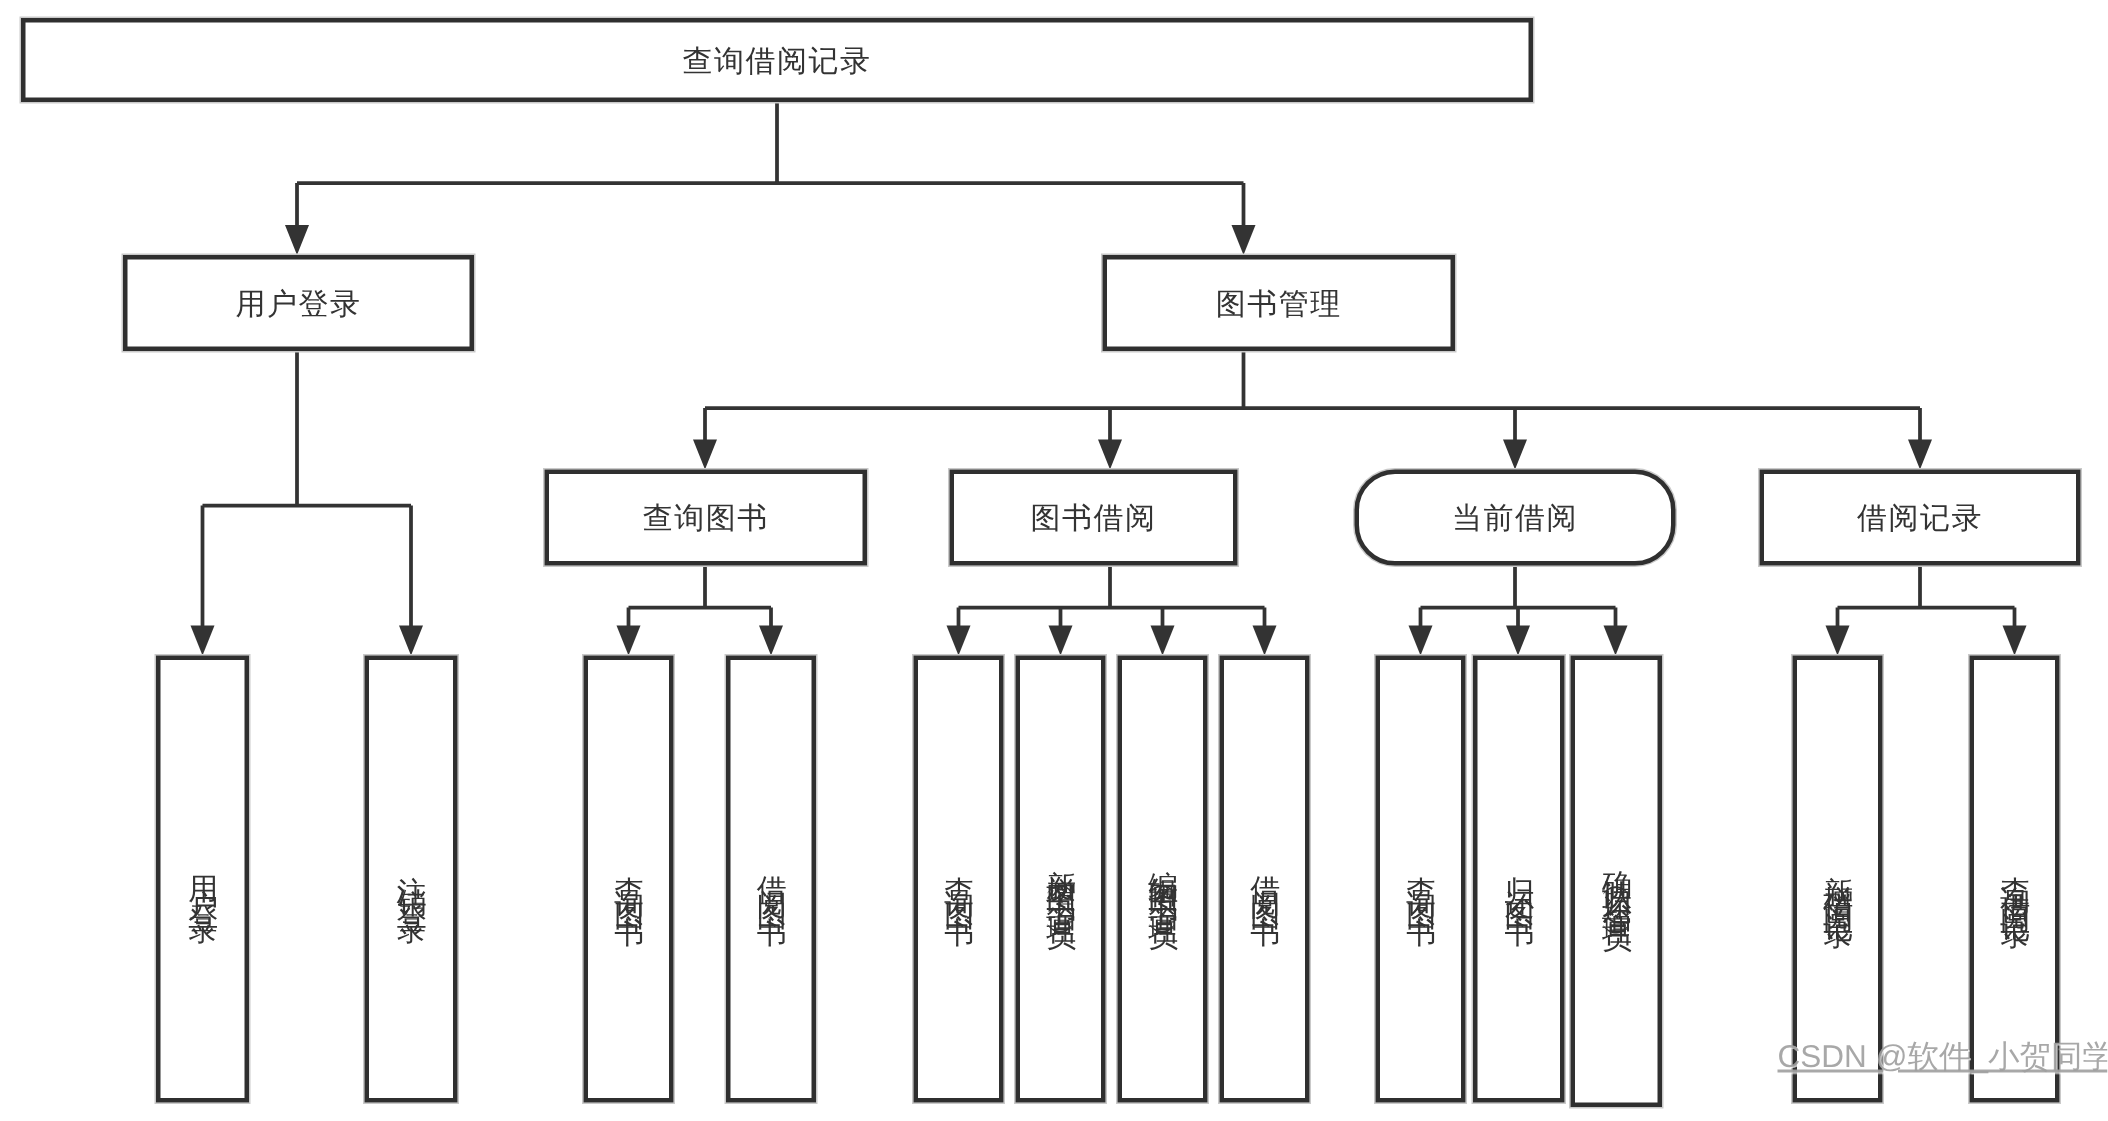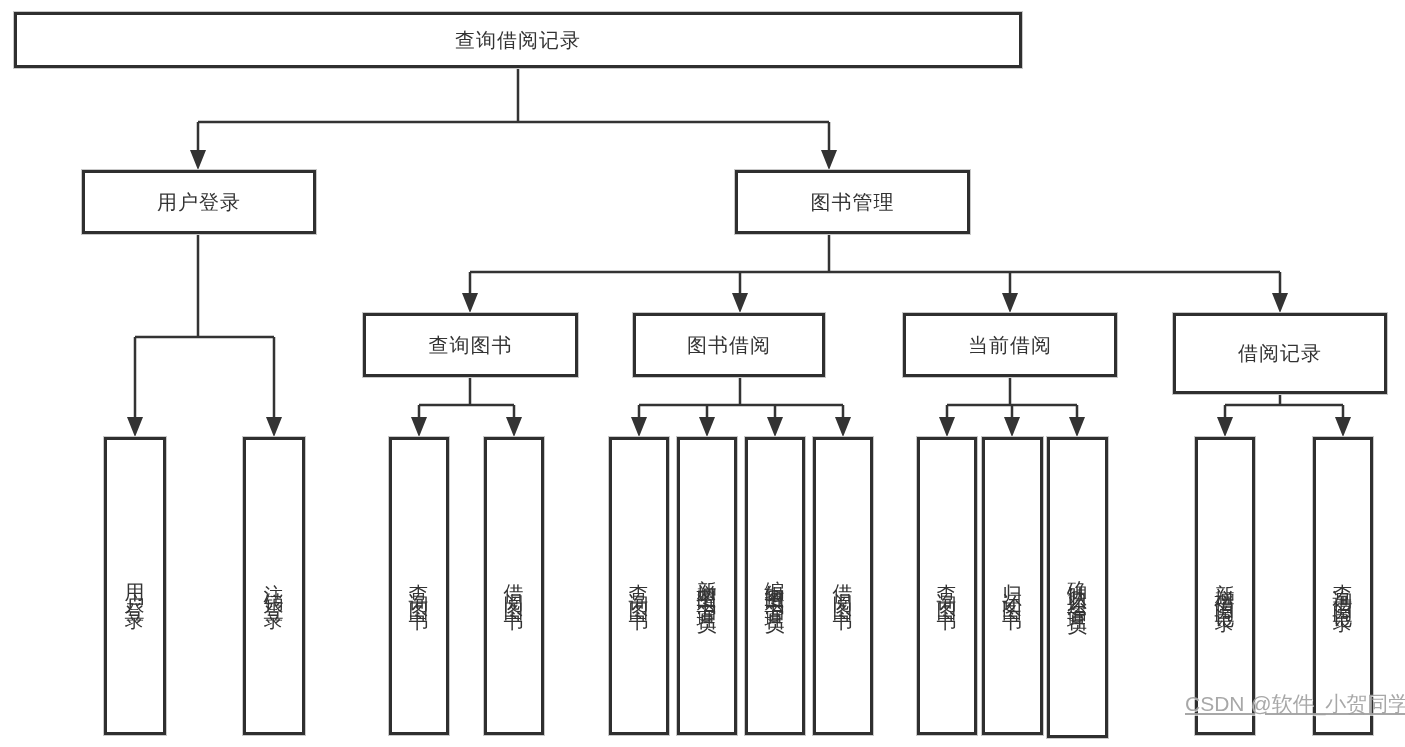--- a/index.html
+++ b/index.html
@@ -109,24 +109,24 @@
   <div class="box" style="left:712px; top:170px; width:235px; height:64px;margin-left:23px;">
     <span class="ht">图书管理</span>
   </div>
 
   <div class="box" style="left:363px; top:313px; width:215px; height:64px;">
     <span class="ht">查询图书</span>
   </div>
   <div class="box" style="left:633px; top:313px; width:192px; height:64px;">
     <span class="ht">图书借阅</span>
   </div>
-  <div class="box" style="left:903px; top:313px; width:214px; height:64px;">
+  <div class="box" style="left:903px; top:313px; width:214px; height:64px;border-radius:27px;">
     <span class="ht">当前借阅</span>
   </div>
-  <div class="box" style="left:1173px; top:313px; width:214px; height:81px;text-align:center;">
+  <div class="box" style="left:1173px; top:313px; width:214px; height:64px;text-align:center;">
     <span class="ht">借阅记录</span>
   </div>
 
   <div class="box" style="left:104px; top:437px; width:62px; height:298px;">
     <span class="vt">用户登录</span>
   </div>
   <div class="box" style="left:243px; top:437px; width:62px; height:298px;">
     <span class="vt">注销登录</span>
   </div>
 

